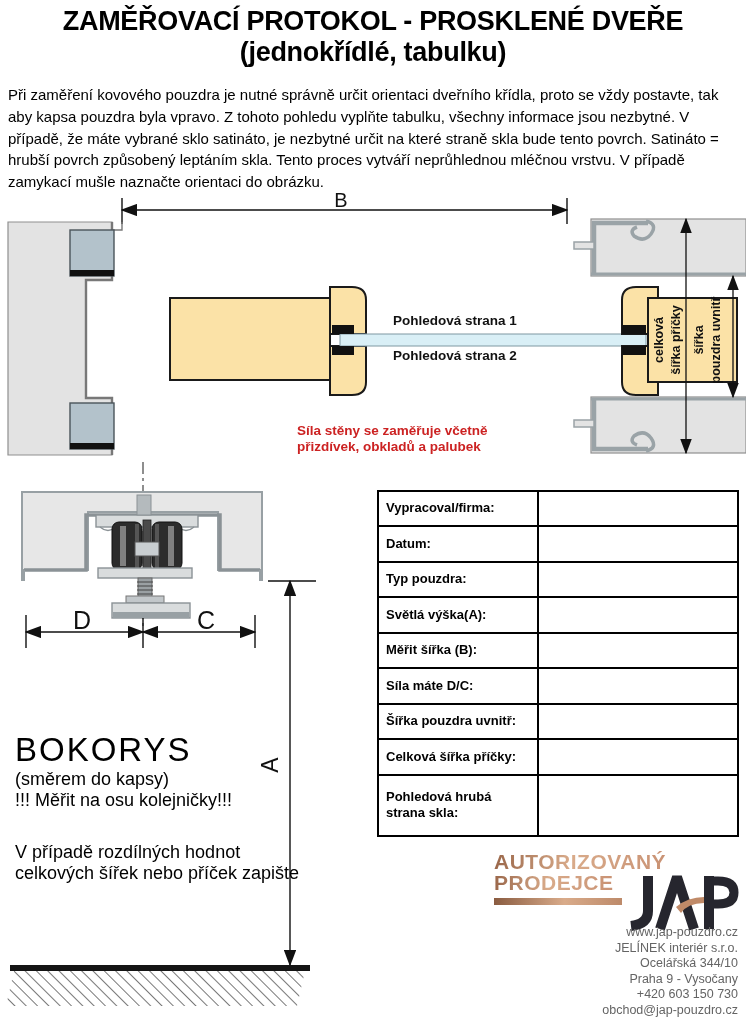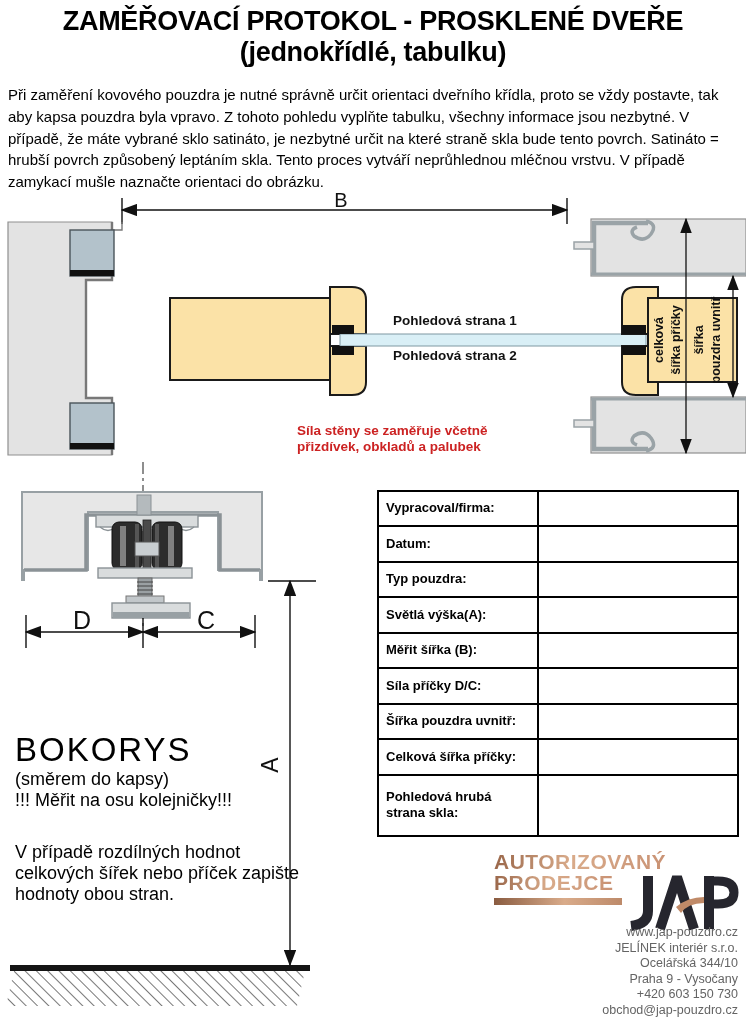--- a/index.html
+++ b/index.html
@@ -207,21 +207,20 @@
     </g>
   </svg>
 
   <div class="bok-text">
     <div class="bok-title">BOKORYS</div>
     <div class="bok-sub">(směrem do kapsy)</div>
     <div class="bok-sub">!!! Měřit na osu kolejničky!!!</div>
     <div class="bok-note">
       <div>V případě rozdílných hodnot</div>
       <div>celkových šířek nebo příček zapište</div>
-      <div>hodnoty obou stran.</div>
     </div>
   </div>
 
   <table class="form">
     <tbody>
       <tr>
           <td class="flabel">Vypracoval/firma:</td>
           <td class="fvalue"></td>
         </tr>
       <tr>
@@ -234,21 +233,21 @@
         </tr>
       <tr>
           <td class="flabel">Světlá výška(A):</td>
           <td class="fvalue"></td>
         </tr>
       <tr>
           <td class="flabel">Měřit šířka (B):</td>
           <td class="fvalue"></td>
         </tr>
       <tr>
-          <td class="flabel">Síla příčky D/C:</td>
+          <td class="flabel">Síla máte D/C:</td>
           <td class="fvalue"></td>
         </tr>
       <tr>
           <td class="flabel">Šířka pouzdra uvnitř:</td>
           <td class="fvalue"></td>
         </tr>
       <tr>
           <td class="flabel">Celková šířka příčky:</td>
           <td class="fvalue"></td>
         </tr>

